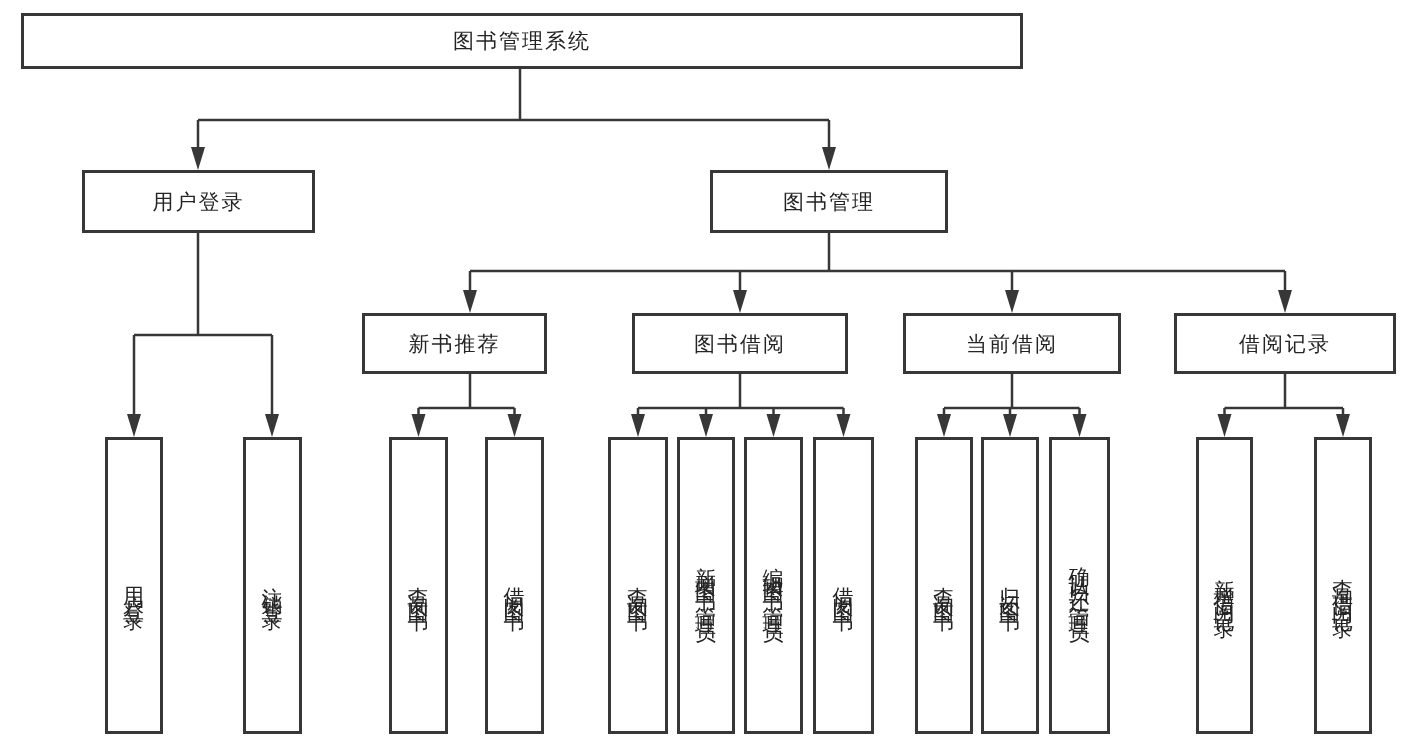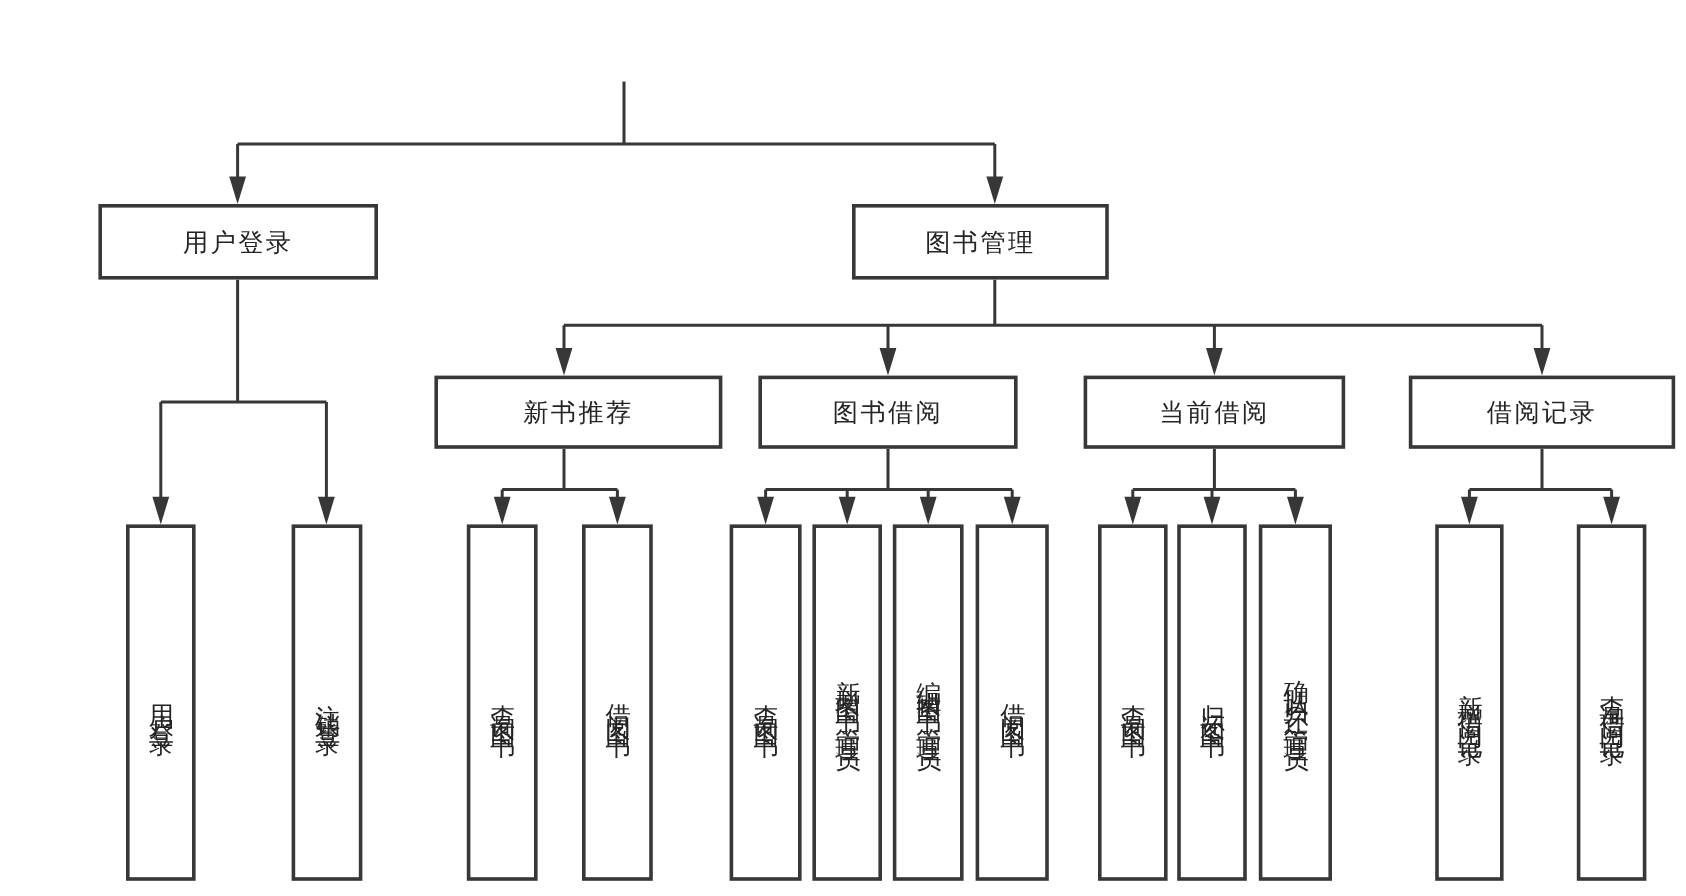--- a/index.html
+++ b/index.html
@@ -78,25 +78,26 @@
       <line x1="1010" y1="408" x2="1010" y2="421" stroke="#373737" stroke-width="2.5"></line>
       <polygon points="1003,414 1017,414 1010,437" fill="#373737"></polygon>
       <line x1="1079.5" y1="408" x2="1079.5" y2="421" stroke="#373737" stroke-width="2.5"></line>
       <polygon points="1072.5,414 1086.5,414 1079.5,437" fill="#373737"></polygon>
       <line x1="1224.5" y1="408" x2="1224.5" y2="421" stroke="#373737" stroke-width="2.5"></line>
       <polygon points="1217.5,414 1231.5,414 1224.5,437" fill="#373737"></polygon>
       <line x1="1343" y1="408" x2="1343" y2="421" stroke="#373737" stroke-width="2.5"></line>
       <polygon points="1336,414 1350,414 1343,437" fill="#373737"></polygon>
     </svg>
 
+  <div class="node" style="left:21px; top:13px; width:1002px; height:56px;">图书管理系统</div>
 
   <div class="node" style="left:82px; top:170px; width:233px; height:63px;">用户登录</div>
-  <div class="node" style="left:710px; top:170px; width:214px; height:63px;">图书管理</div>
+  <div class="node" style="left:710px; top:170px; width:238px; height:63px;">图书管理</div>
 
-  <div class="node" style="left:362px; top:313px; width:240px; height:61px;">新书推荐</div>
+  <div class="node" style="left:362px; top:313px; width:185px; height:61px;">新书推荐</div>
   <div class="node" style="left:632px; top:313px; width:216px; height:61px;">图书借阅</div>
   <div class="node" style="left:903px; top:313px; width:218px; height:61px;">当前借阅</div>
   <div class="node" style="left:1174px; top:313px; width:222px; height:61px;">借阅记录</div>
 
   <div class="node leaf" style="left:105px; width:58px;">用户登录</div>
   <div class="node leaf" style="left:243px; width:59px;">注销登录</div>
 
   <div class="node leaf" style="left:389px; width:59px;">查询图书</div>
   <div class="node leaf" style="left:485px; width:59px;">借阅图书</div>
 

